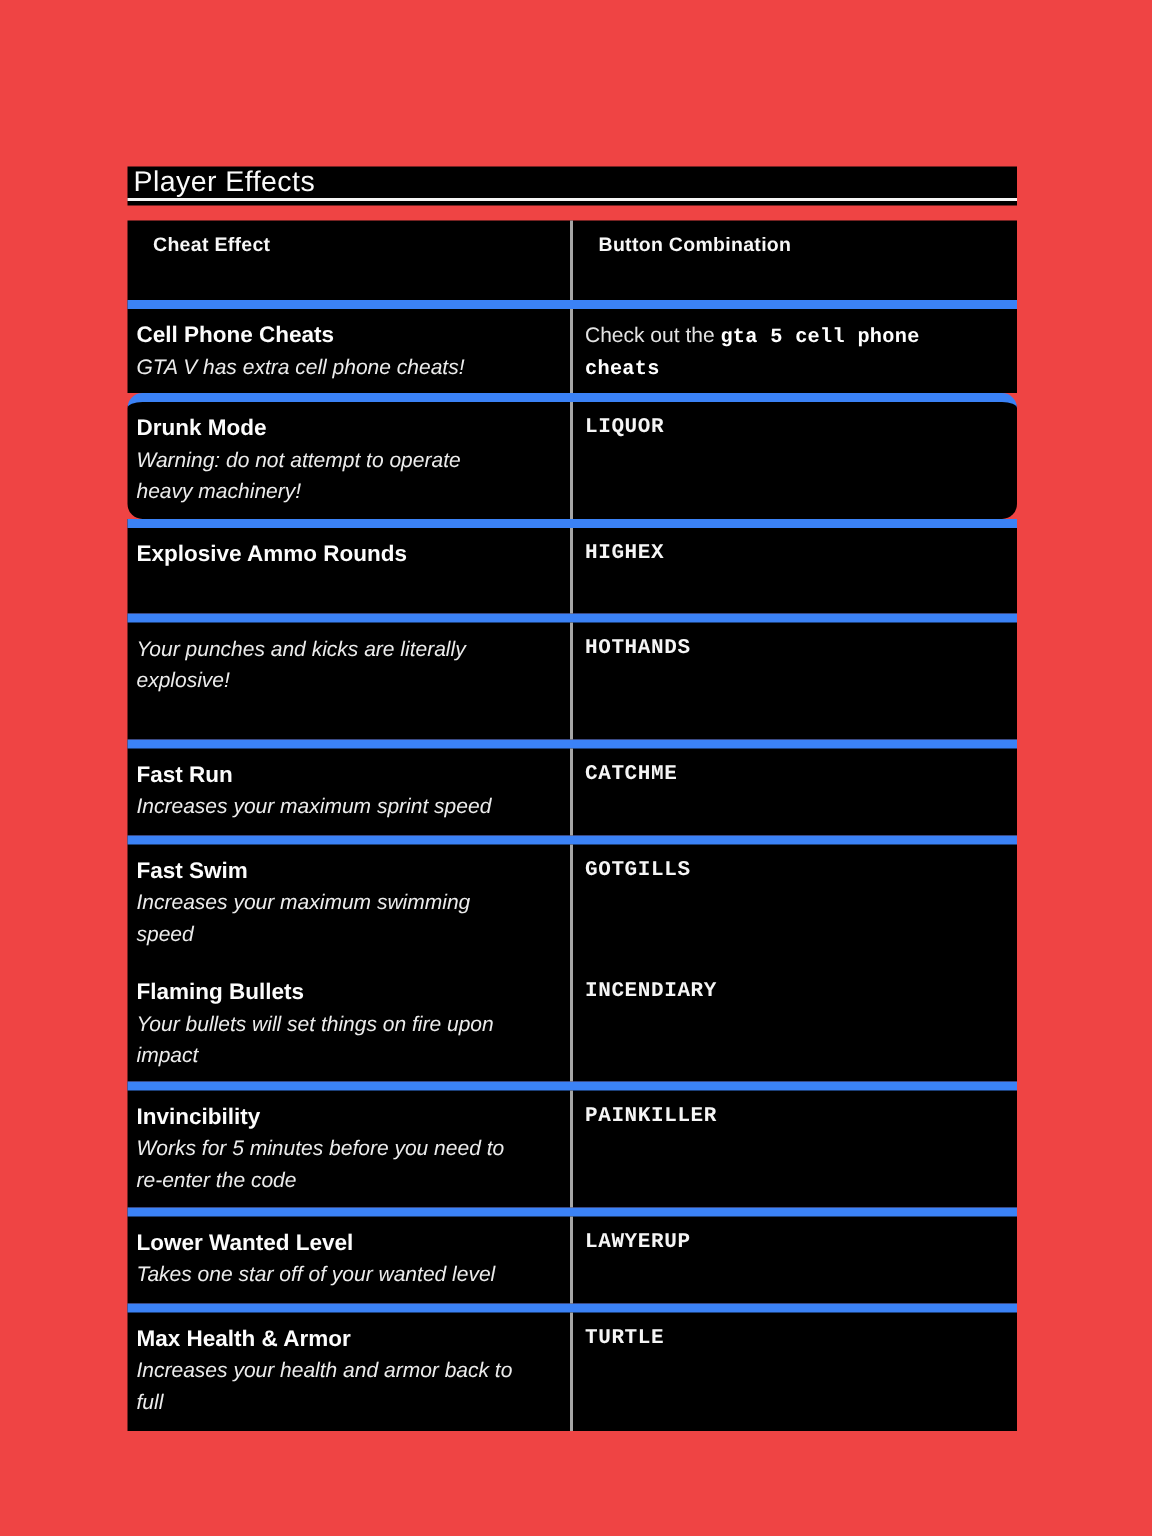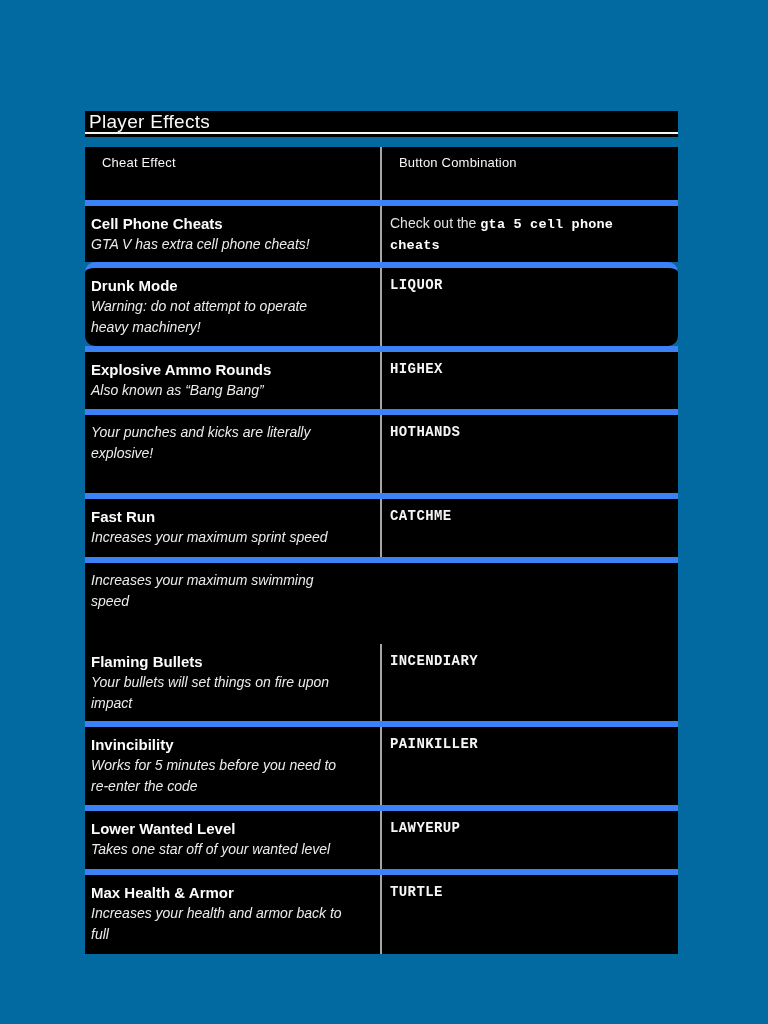--- a/index.html
+++ b/index.html
@@ -5,21 +5,21 @@
   html, body { margin: 0; padding: 0; }
   body {
     width: 768px; height: 1024px;
     background: #ffffff;
     font-family: "Liberation Sans", sans-serif;
     -webkit-font-smoothing: antialiased;
   }
   .page {
     position: relative;
     width: 768px; height: 1024px;
-    background: #0369a1;
+    background: #ef4444;
     overflow: hidden;
   }
 
   
   .title-bar {
     position: absolute;
     left: 85px; top: 111px;
     width: 593px; height: 26px;
     background: #000000;
     box-sizing: border-box;
@@ -75,21 +75,21 @@
     flex: 0 0 295px;
     padding: 7px 4px 4px 6px;
   }
   .cell-right {
     flex: 1 1 auto;
     border-left: 2px solid #a6a6a6;
     padding: 7px 8px 4px 8px;
   }
 
   .header-cell {
-    font-weight: 400;
+    font-weight: 700;
     font-size: 13px;
     letter-spacing: 0.2px;
     color: #f7f7f7;
     line-height: 17px;
     padding-left: 17px;
   }
 
   .effect-title {
     font-weight: 700;
     font-size: 15px;
@@ -157,21 +157,20 @@
 heavy machinery!</div>
     </div>
     <div class="cell cell-right">
       <span class="code-text">LIQUOR</span>
     </div>
   </div>
 
   <div class="row">
     <div class="cell cell-left">
       <div class="effect-title">Explosive Ammo Rounds</div>
-      <div class="effect-note">Also known as “Bang Bang”</div>
     </div>
     <div class="cell cell-right">
       <span class="code-text">HIGHEX</span>
     </div>
   </div>
 
   <div class="row">
     <div class="cell cell-left">
       <div class="effect-note">Your punches and kicks are literally
 explosive!</div>
@@ -186,22 +185,26 @@
       <div class="effect-title">Fast Run</div>
       <div class="effect-note">Increases your maximum sprint speed</div>
     </div>
     <div class="cell cell-right">
       <span class="code-text">CATCHME</span>
     </div>
   </div>
 
   <div class="row">
     <div class="cell cell-left">
+      <div class="effect-title">Fast Swim</div>
       <div class="effect-note">Increases your maximum swimming
 speed</div>
+    </div>
+    <div class="cell cell-right">
+      <span class="code-text">GOTGILLS</span>
     </div>
   </div>
 
   <div class="row merged">
     <div class="cell cell-left">
       <div class="effect-title">Flaming Bullets</div>
       <div class="effect-note">Your bullets will set things on fire upon
 impact</div>
     </div>
     <div class="cell cell-right">

